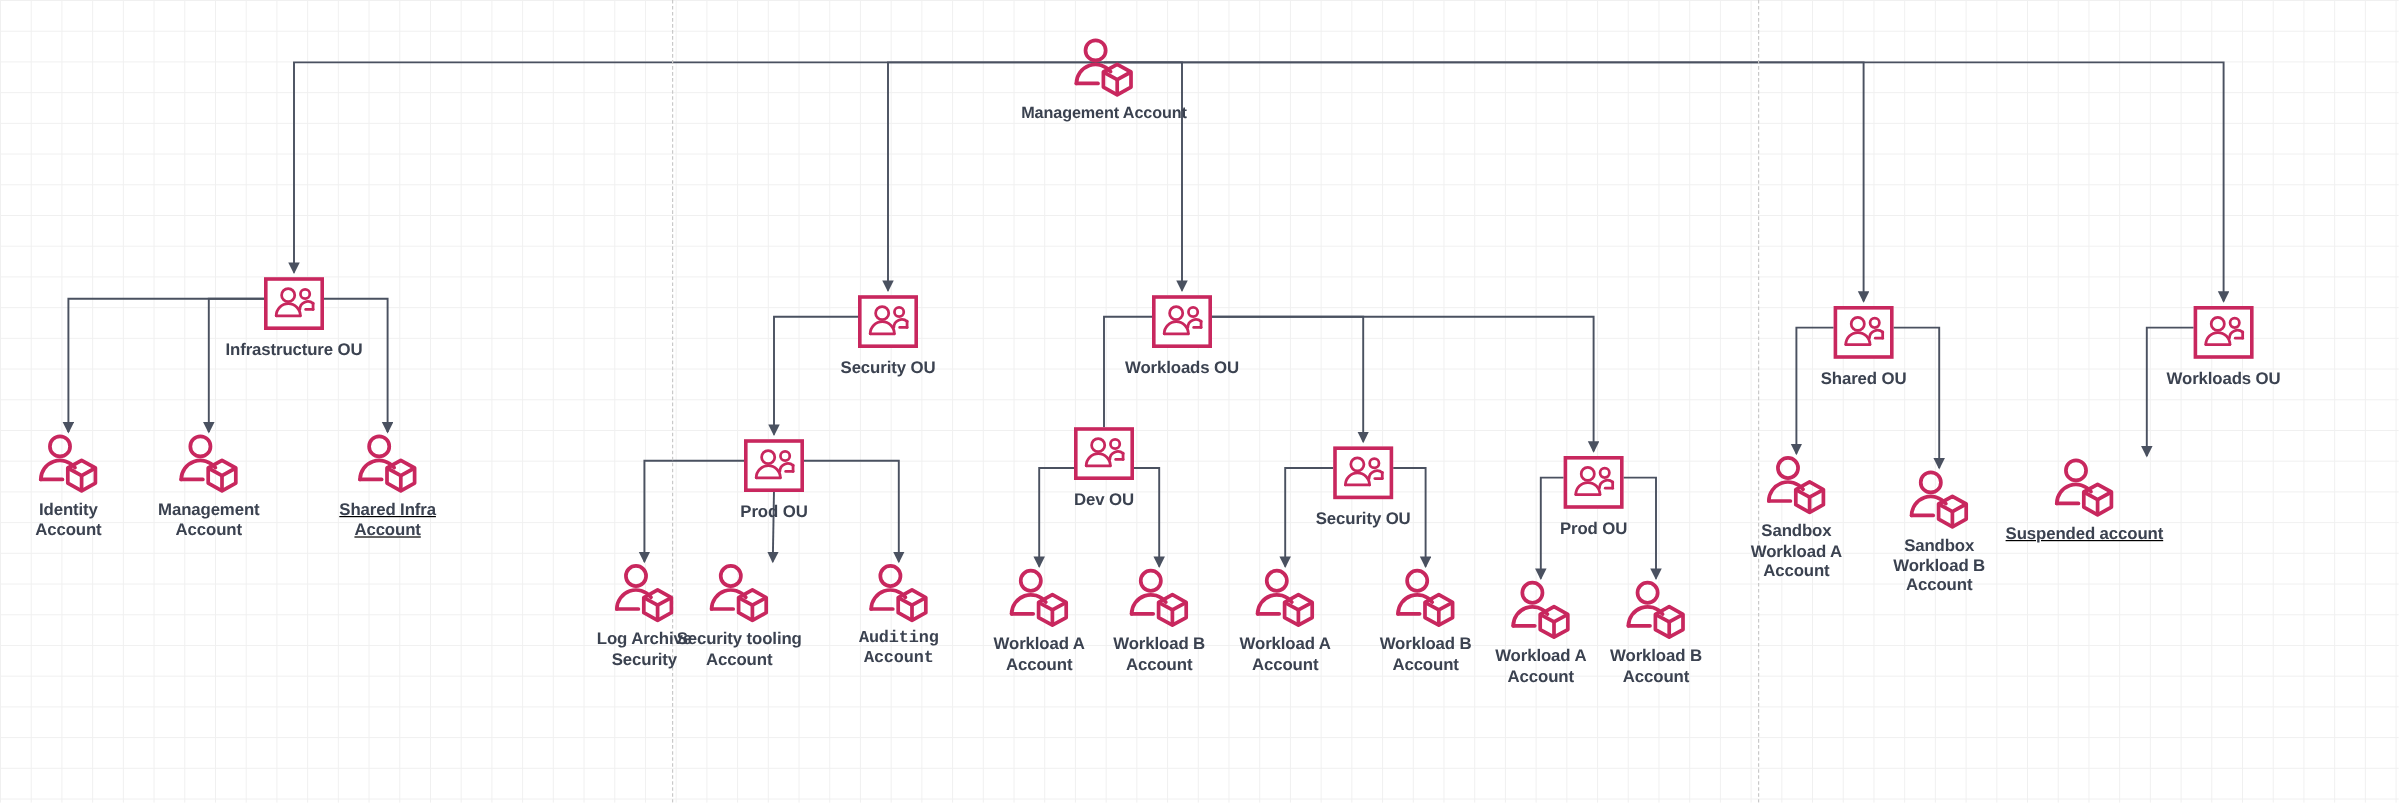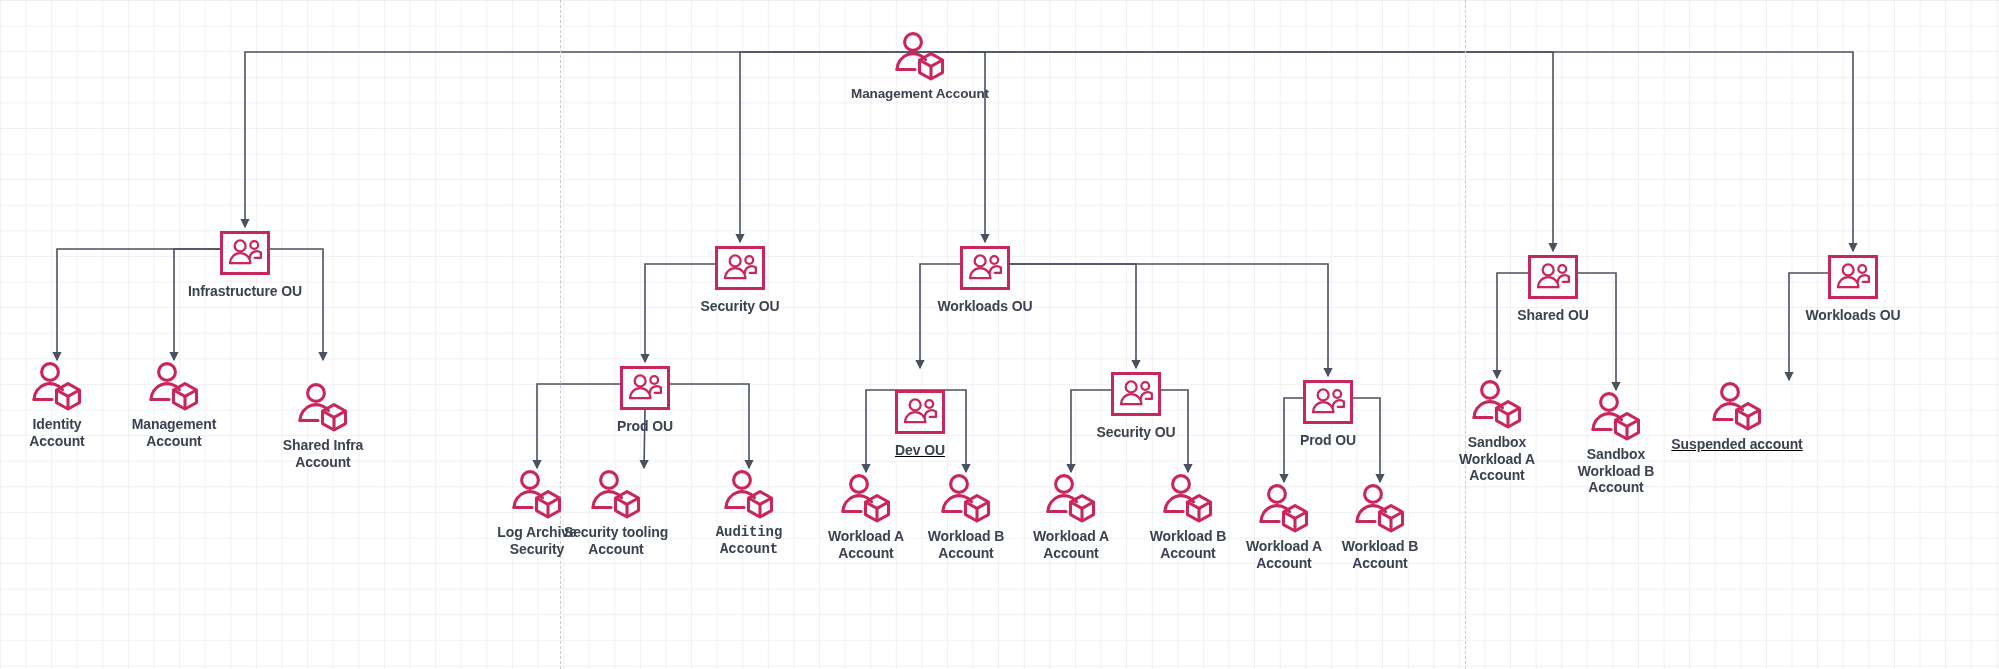--- a/index.html
+++ b/index.html
@@ -164,21 +164,21 @@
             <path d="M4 38.5 a16 16 0 0 1 28.5 -9.8" fill="none" stroke="#C8275E" stroke-width="3.1" stroke-linecap="round"></path>
             <line x1="4" y1="38.5" x2="22" y2="38.5" stroke="#C8275E" stroke-width="3.1" stroke-linecap="round"></line>
             <path d="M38 22.6 L49.5 29 L49.5 41.6 L38 48 L26.5 41.6 L26.5 29 Z" fill="none" stroke="#C8275E" stroke-width="3.1" stroke-linejoin="round"></path>
             <path d="M26.5 29 L38 35.3 L49.5 29" fill="none" stroke="#C8275E" stroke-width="3.1" stroke-linejoin="round"></path>
             <line x1="38" y1="35.3" x2="38" y2="48" stroke="#C8275E" stroke-width="3.1" stroke-linejoin="round"></line>
           </svg>
         </div>
         <div class="label">Management
 Account</div>
       </div>
-      <div class="node" style="left: 323px; top: 379px;">
+      <div class="node" style="left: 323px; top: 358px; text-decoration: underline;">
         <div class="icon-wrap">
           <svg class="acct-icon" viewBox="0 0 54 50">
             <circle cx="20" cy="11" r="8.4" fill="none" stroke="#C8275E" stroke-width="3.1"></circle>
             <path d="M4 38.5 a16 16 0 0 1 28.5 -9.8" fill="none" stroke="#C8275E" stroke-width="3.1" stroke-linecap="round"></path>
             <line x1="4" y1="38.5" x2="22" y2="38.5" stroke="#C8275E" stroke-width="3.1" stroke-linecap="round"></line>
             <path d="M38 22.6 L49.5 29 L49.5 41.6 L38 48 L26.5 41.6 L26.5 29 Z" fill="none" stroke="#C8275E" stroke-width="3.1" stroke-linejoin="round"></path>
             <path d="M26.5 29 L38 35.3 L49.5 29" fill="none" stroke="#C8275E" stroke-width="3.1" stroke-linejoin="round"></path>
             <line x1="38" y1="35.3" x2="38" y2="48" stroke="#C8275E" stroke-width="3.1" stroke-linejoin="round"></line>
           </svg>
         </div>
@@ -268,21 +268,21 @@
               <line x1="3.2" y1="28.5" x2="26" y2="28.5" stroke="#C8275E" stroke-width="2.6" stroke-linecap="round"></line>
               <circle cx="30.5" cy="8" r="4.4" fill="none" stroke="#C8275E" stroke-width="2.6"></circle>
               <path d="M25.5 22.5 a7.6 7.6 0 0 1 12.6 -5.6" fill="none" stroke="#C8275E" stroke-width="2.6" stroke-linecap="round"></path>
               <line x1="31" y1="22.5" x2="38" y2="22.5" stroke="#C8275E" stroke-width="2.6" stroke-linecap="round"></line>
               <line x1="38" y1="16.5" x2="38" y2="22.5" stroke="#C8275E" stroke-width="2.6" stroke-linecap="round"></line>
             </svg>
           </div>
         </div>
         <div class="label">Workloads OU</div>
       </div>
-      <div class="node" style="left: 920px; top: 384px; text-decoration: underline;">
+      <div class="node" style="left: 920px; top: 350px;">
         <div class="icon-wrap">
           <div class="ou-box">
             <svg viewBox="0 0 40 34" width="36" height="30">
               <circle cx="14.5" cy="9" r="6.2" fill="none" stroke="#C8275E" stroke-width="2.6"></circle>
               <path d="M3.2 28.5 a11.4 11.4 0 0 1 22.8 0" fill="none" stroke="#C8275E" stroke-width="2.6" stroke-linecap="round"></path>
               <line x1="3.2" y1="28.5" x2="26" y2="28.5" stroke="#C8275E" stroke-width="2.6" stroke-linecap="round"></line>
               <circle cx="30.5" cy="8" r="4.4" fill="none" stroke="#C8275E" stroke-width="2.6"></circle>
               <path d="M25.5 22.5 a7.6 7.6 0 0 1 12.6 -5.6" fill="none" stroke="#C8275E" stroke-width="2.6" stroke-linecap="round"></path>
               <line x1="31" y1="22.5" x2="38" y2="22.5" stroke="#C8275E" stroke-width="2.6" stroke-linecap="round"></line>
               <line x1="38" y1="16.5" x2="38" y2="22.5" stroke="#C8275E" stroke-width="2.6" stroke-linecap="round"></line>

